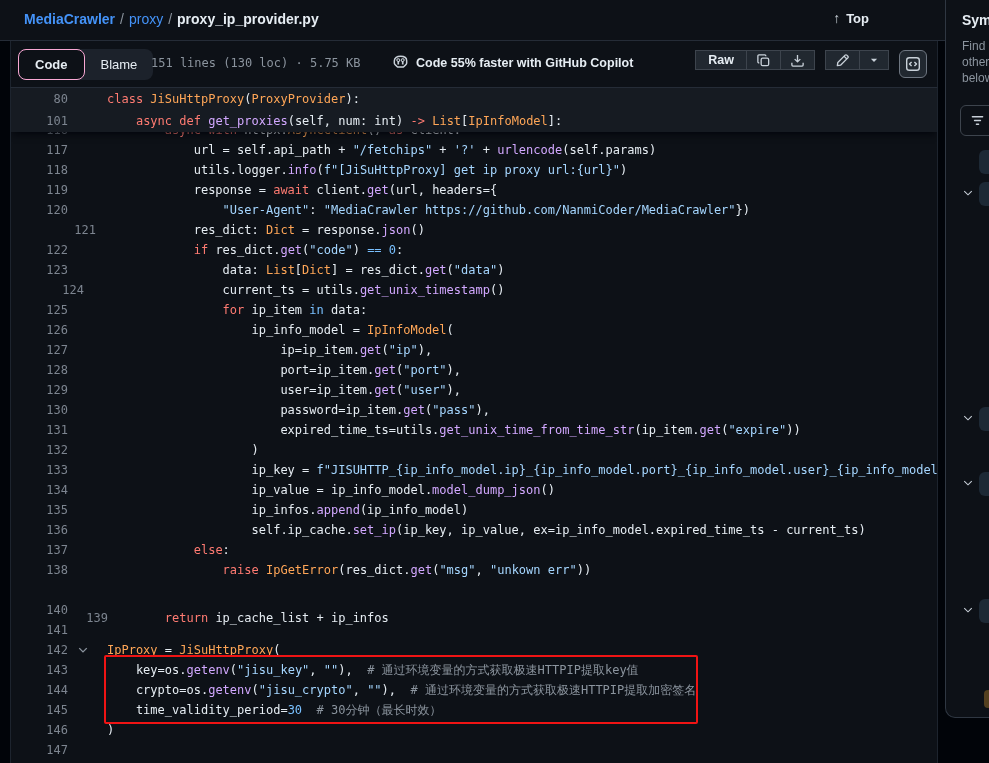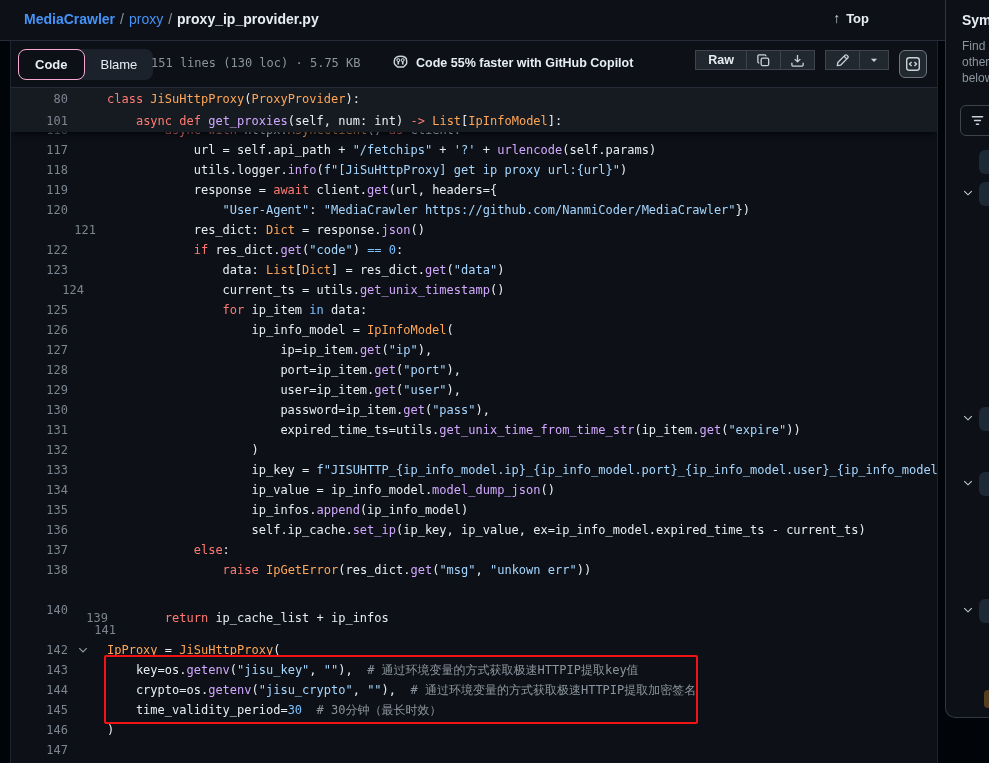--- a/index.html
+++ b/index.html
@@ -201,21 +201,21 @@
       <div class="code-row" style="top: 332px;"><span class="ln">131</span><span class="code-txt"><span class="tok-d">                        expired_time_ts=utils.</span><span class="tok-f">get_unix_time_from_time_str</span><span class="tok-d">(ip_item.</span><span class="tok-f">get</span><span class="tok-d">(</span><span class="tok-s">"expire"</span><span class="tok-d">))</span></span></div>
       <div class="code-row" style="top: 352px;"><span class="ln">132</span><span class="code-txt"><span class="tok-d">                    )</span></span></div>
       <div class="code-row" style="top: 372px;"><span class="ln">133</span><span class="code-txt"><span class="tok-d">                    ip_key = </span><span class="tok-s">f"JISUHTTP_{ip_info_model.ip}_{ip_info_model.port}_{ip_info_model.user}_{ip_info_model.pro</span></span></div>
       <div class="code-row" style="top: 392px;"><span class="ln">134</span><span class="code-txt"><span class="tok-d">                    ip_value = ip_info_model.</span><span class="tok-f">model_dump_json</span><span class="tok-d">()</span></span></div>
       <div class="code-row" style="top: 412px;"><span class="ln">135</span><span class="code-txt"><span class="tok-d">                    ip_infos.</span><span class="tok-f">append</span><span class="tok-d">(ip_info_model)</span></span></div>
       <div class="code-row" style="top: 432px;"><span class="ln">136</span><span class="code-txt"><span class="tok-d">                    self.ip_cache.</span><span class="tok-f">set_ip</span><span class="tok-d">(ip_key, ip_value, ex=ip_info_model.expired_time_ts - current_ts)</span></span></div>
       <div class="code-row" style="top: 452px;"><span class="ln">137</span><span class="code-txt"><span class="tok-d">            </span><span class="tok-k">else</span><span class="tok-d">:</span></span></div>
       <div class="code-row" style="top: 472px;"><span class="ln">138</span><span class="code-txt"><span class="tok-d">                </span><span class="tok-k">raise</span><span class="tok-d"> </span><span class="tok-t">IpGetError</span><span class="tok-d">(res_dict.</span><span class="tok-f">get</span><span class="tok-d">(</span><span class="tok-s">"msg"</span><span class="tok-d">, </span><span class="tok-s">"unkown err"</span><span class="tok-d">))</span></span></div>
       <div class="code-row" style="top: 520px; padding-left: 40px;"><span class="ln">139</span><span class="code-txt"><span class="tok-d">        </span><span class="tok-k">return</span><span class="tok-d"> ip_cache_list + ip_infos</span></span></div>
       <div class="code-row" style="top: 512px;"><span class="ln">140</span><span class="code-txt"></span></div>
-      <div class="code-row" style="top: 532px; padding-left: 48px;"><span class="ln">141</span><span class="code-txt"></span></div>
+      <div class="code-row" style="top: 532px;"><span class="ln">141</span><span class="code-txt"></span></div>
       <div class="code-row" style="top: 552px;"><span class="ln">142</span><svg class="fold oct" viewBox="0 0 16 16">
           <path d="M3 5.5l5 5 5-5" stroke="#8b949e" fill="none" stroke-width="1.8"></path>
         </svg><span class="code-txt"><span class="tok-t">IpProxy</span><span class="tok-d"> = </span><span class="tok-t">JiSuHttpProxy</span><span class="tok-d">(</span></span></div>
       <div class="code-row" style="top: 572px;"><span class="ln">143</span><span class="code-txt"><span class="tok-d">    key=os.</span><span class="tok-f">getenv</span><span class="tok-d">(</span><span class="tok-s">"jisu_key"</span><span class="tok-d">, </span><span class="tok-s">""</span><span class="tok-d">),  </span><span class="tok-c"># 通过环境变量的方式获取极速HTTPIP提取key值</span></span></div>
       <div class="code-row" style="top: 592px;"><span class="ln">144</span><span class="code-txt"><span class="tok-d">    crypto=os.</span><span class="tok-f">getenv</span><span class="tok-d">(</span><span class="tok-s">"jisu_crypto"</span><span class="tok-d">, </span><span class="tok-s">""</span><span class="tok-d">),  </span><span class="tok-c"># 通过环境变量的方式获取极速HTTPIP提取加密签名</span></span></div>
       <div class="code-row" style="top: 612px;"><span class="ln">145</span><span class="code-txt"><span class="tok-d">    time_validity_period=</span><span class="tok-n">30</span><span class="tok-d">  </span><span class="tok-c"># 30分钟（最长时效）</span></span></div>
       <div class="code-row" style="top: 632px;"><span class="ln">146</span><span class="code-txt"><span class="tok-d">)</span></span></div>
       <div class="code-row" style="top: 652px;"><span class="ln">147</span><span class="code-txt"></span></div>
     </div>
   <div class="sticky-block">

